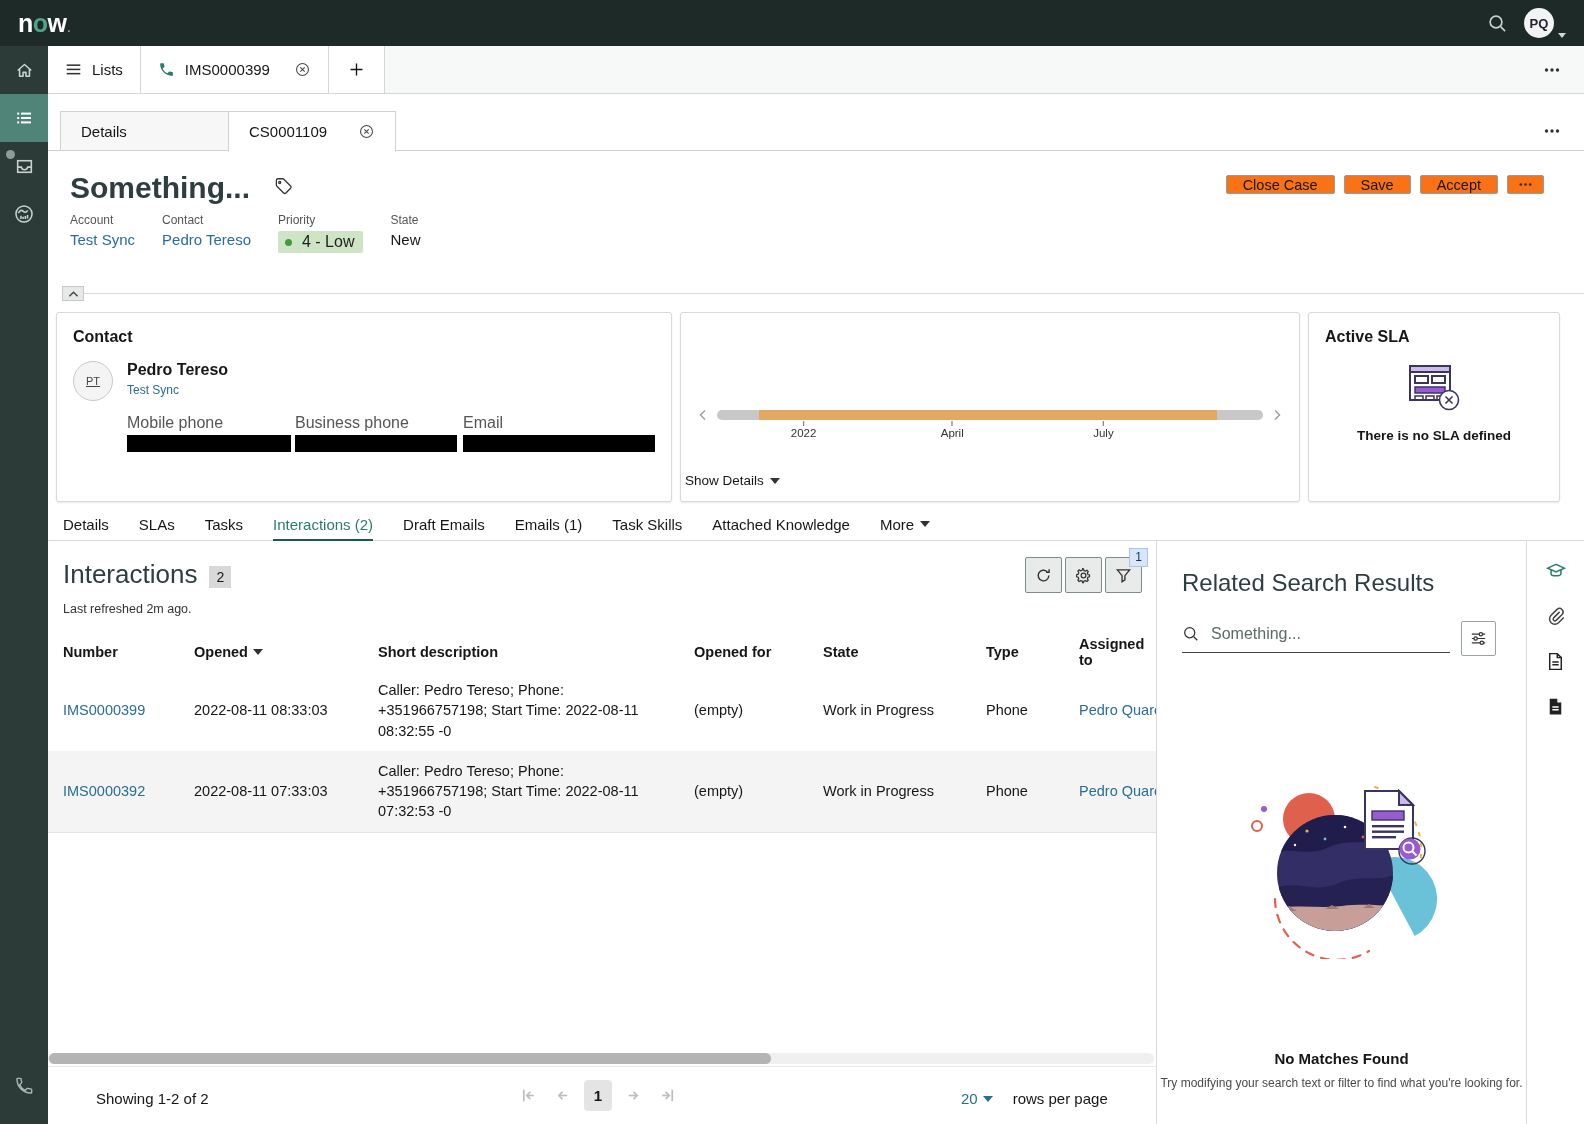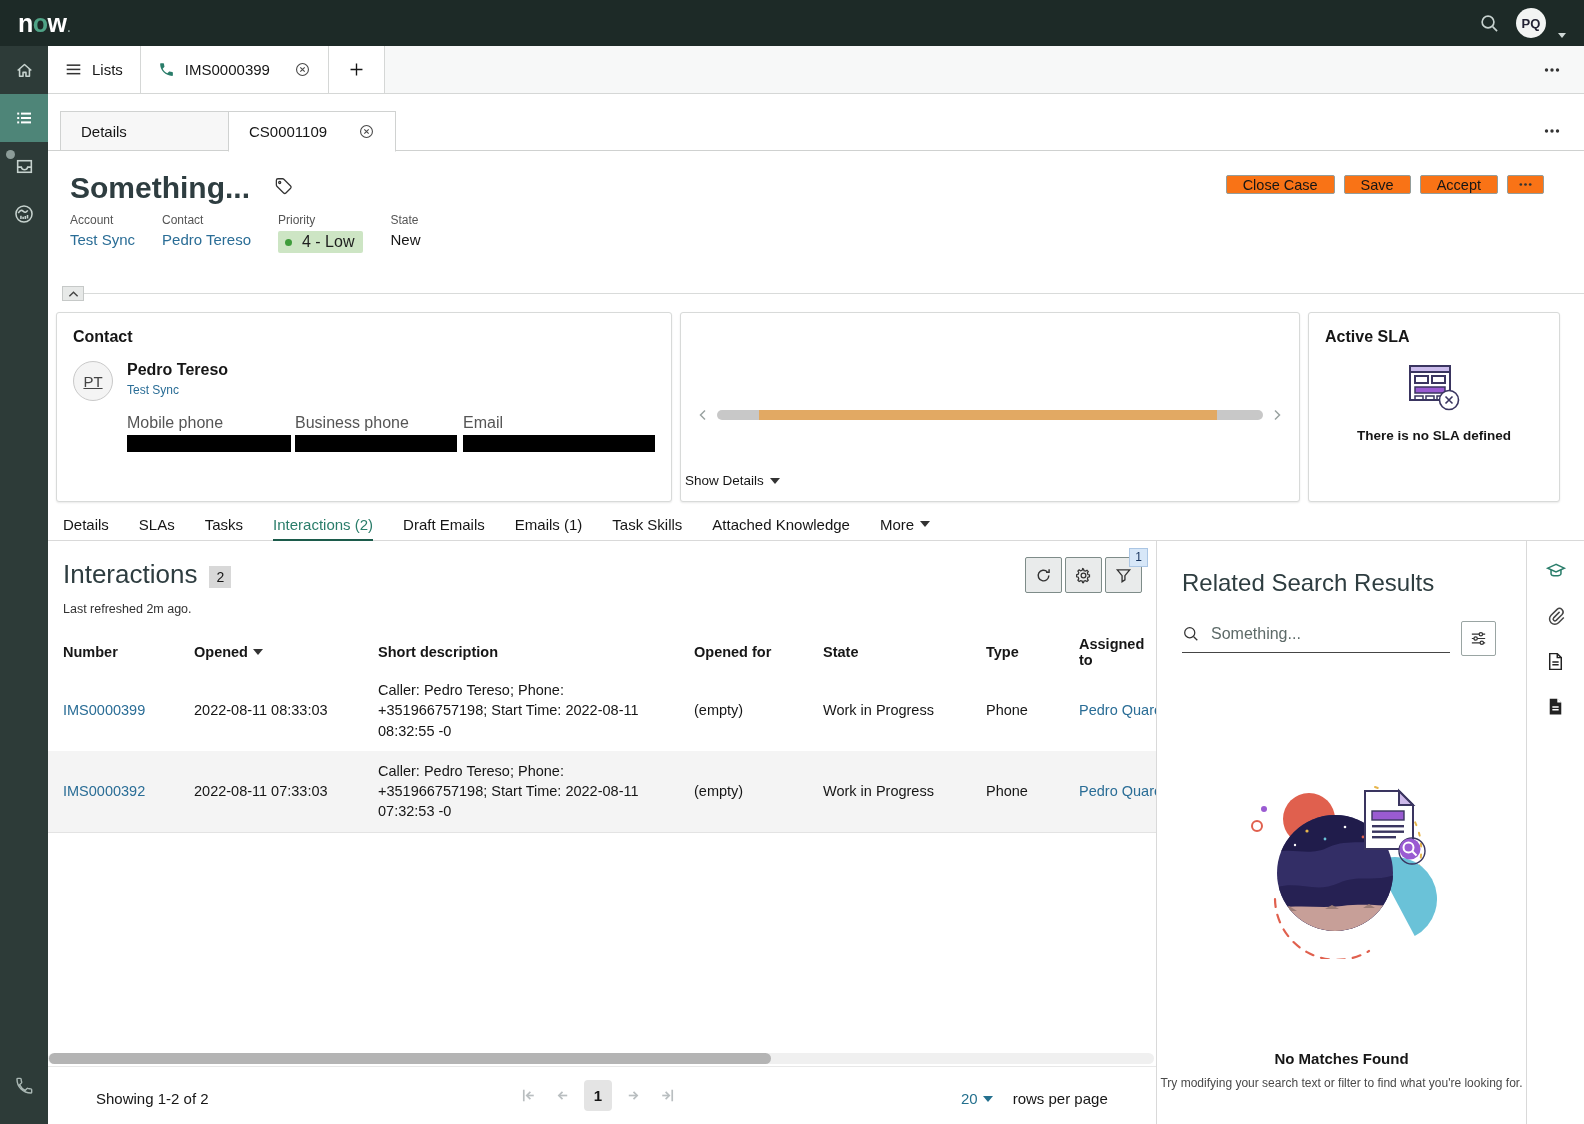--- a/index.html
+++ b/index.html
@@ -6,21 +6,21 @@
   html,body { background:#fff; }
   body { font-family:"Liberation Sans", sans-serif; color:#161616; }
   .screen { position:relative; width:1584px; height:1124px; background:#fff; overflow:hidden; }
 
   
   .topbar { position:absolute; left:0; top:0; width:100%; height:46px; background:#1d2a27; display:flex; align-items:center; z-index:30; }
   .logo { margin-left:18px; font-size:25px; font-weight:700; color:#fff; letter-spacing:-0.5px; display:flex; align-items:baseline; }
   .logo .o { color:#4fa386; }
   .logo .tm { font-size:10px; color:#9fb3ad; margin-left:1px; }
   .topbar-right { margin-left:auto; display:flex; align-items:center; gap:16px; margin-right:18px; }
-  .avatar-wrap { display:flex; align-items:flex-end; gap:12px; }
+  .avatar-wrap { display:flex; align-items:flex-end; gap:4px; }
   .avatar { width:30px; height:30px; border-radius:50%; background:#f2f4f3; color:#223; font-size:13px; font-weight:700; display:flex; align-items:center; justify-content:center; }
 
   
   .sidebar { position:absolute; left:0; top:46px; width:48px; bottom:0; background:#2d3b38; z-index:25; }
   .sb-item { position:relative; width:48px; height:48px; display:flex; align-items:center; justify-content:center; cursor:pointer; }
   .sb-item.active { background:#4e8578; }
   .sb-dot { position:absolute; left:6px; top:8px; width:9px; height:9px; border-radius:50%; background:#8c9c98; }
   .sb-phone { position:absolute; bottom:14px; left:0; }
 
   
@@ -57,21 +57,21 @@
   .collapse-rule { position:absolute; left:48px; top:286px; right:0; height:16px; }
   .collapse-rule .rule { position:absolute; left:24px; right:0; top:7px; border-top:1px solid #d9dbda; }
   .collapse-btn { position:absolute; left:14px; top:0; width:22px; height:15px; background:#e7e9e8; border:1px solid #c6c9c8; display:flex; align-items:center; justify-content:center; cursor:pointer; }
 
   
   .cards { position:absolute; left:56px; top:312px; height:190px; display:flex; gap:8px; }
   .card { background:#fff; border:1px solid #d8dad9; border-radius:3px; box-shadow:0 1px 2px rgba(0,0,0,.09); position:relative; }
   .card h3 { font-size:16px; font-weight:700; color:#161616; }
   .card-contact { width:616px; padding:15px 16px; }
   .contact-row { margin-top:15px; display:flex; gap:14px; }
-  .pt-avatar { width:40px; height:40px; border-radius:50%; background:#f4f4f4; border:1px solid #c9c9c9; color:#444; font-size:15px; display:flex; align-items:center; justify-content:center; flex:0 0 auto;text-decoration:underline; }
+  .pt-avatar { width:40px; height:40px; border-radius:50%; background:#f4f4f4; border:1px solid #c9c9c9; color:#444; font-size:11px; display:flex; align-items:center; justify-content:center; flex:0 0 auto;text-decoration:underline; }
   .contact-name { font-size:16px; font-weight:700; }
   .contact-acct { font-size:12px; margin-top:4px; }
   .contact-fields { margin-left:54px; margin-top:13px; display:flex; }
   .cf { width:182px; }
   .cf.cf-email { width:auto; }
   .cf .lbl { font-size:16px; color:#555; }
   .redacted { height:17px; background:#000; margin-top:3px; }
 
   .card-timeline { width:620px; padding:15px 16px; }
   .tl-head { display:flex; align-items:center; }
@@ -374,20 +374,25 @@
         <div class="tl-track">
           <div class="tl-seg-gray l"></div>
           <div class="tl-seg-orange"></div>
           <div class="tl-seg-gray r"></div>
         </div>
         <span>
           <svg width="12" height="12" viewBox="0 0 12 12" fill="none" stroke="#9aa3a1" stroke-width="1.5">
               <path d="M4 1.5 8.5 6 4 10.5"></path>
             </svg>
         </span>
+      </div>
+      <div class="tl-ticks">
+        <span class="tick" style="left:14%">2022</span>
+        <span class="tick" style="left:43.5%">April</span>
+        <span class="tick" style="left:73.5%">July</span>
       </div>
       <div class="tl-showdetails">
         <span>Show Details</span>
         <span class="caret-down-dark"></span>
       </div>
     </div>
 
     <div class="card card-sla">
       <h3>Active SLA</h3>
       <svg class="sla-icon" width="64" height="52" viewBox="0 0 64 52">

